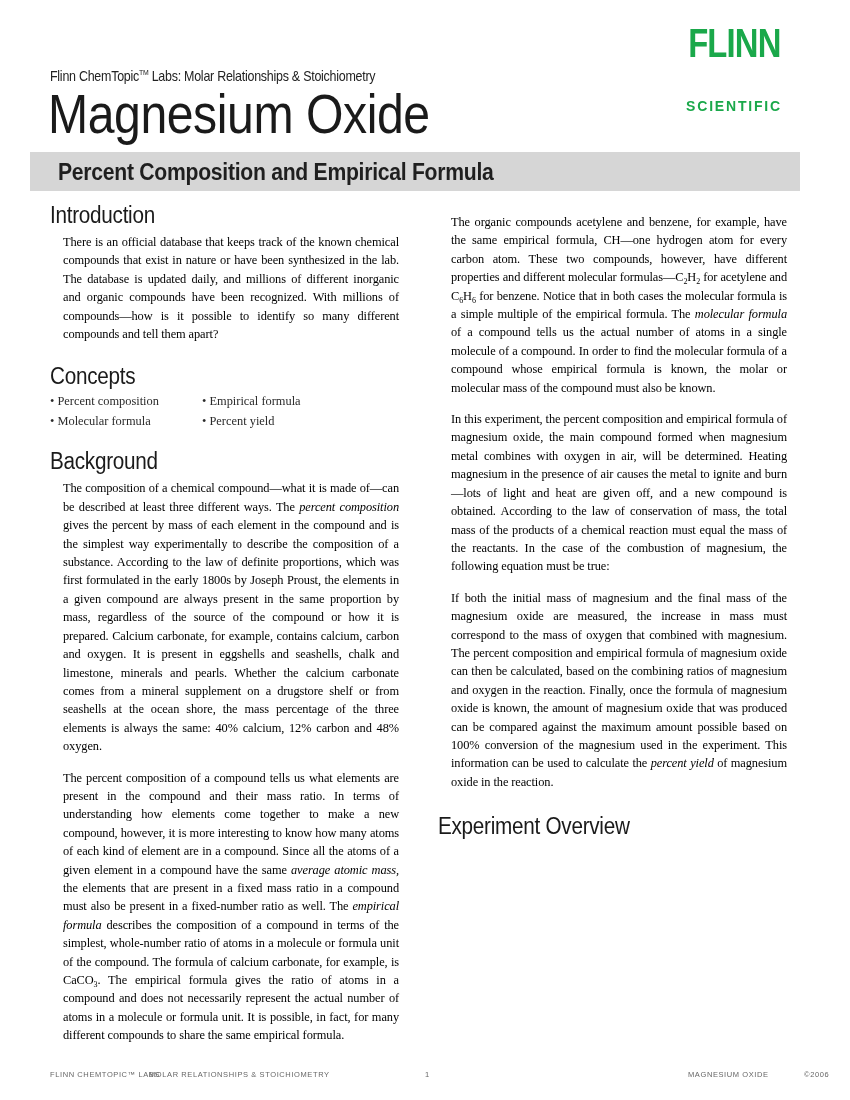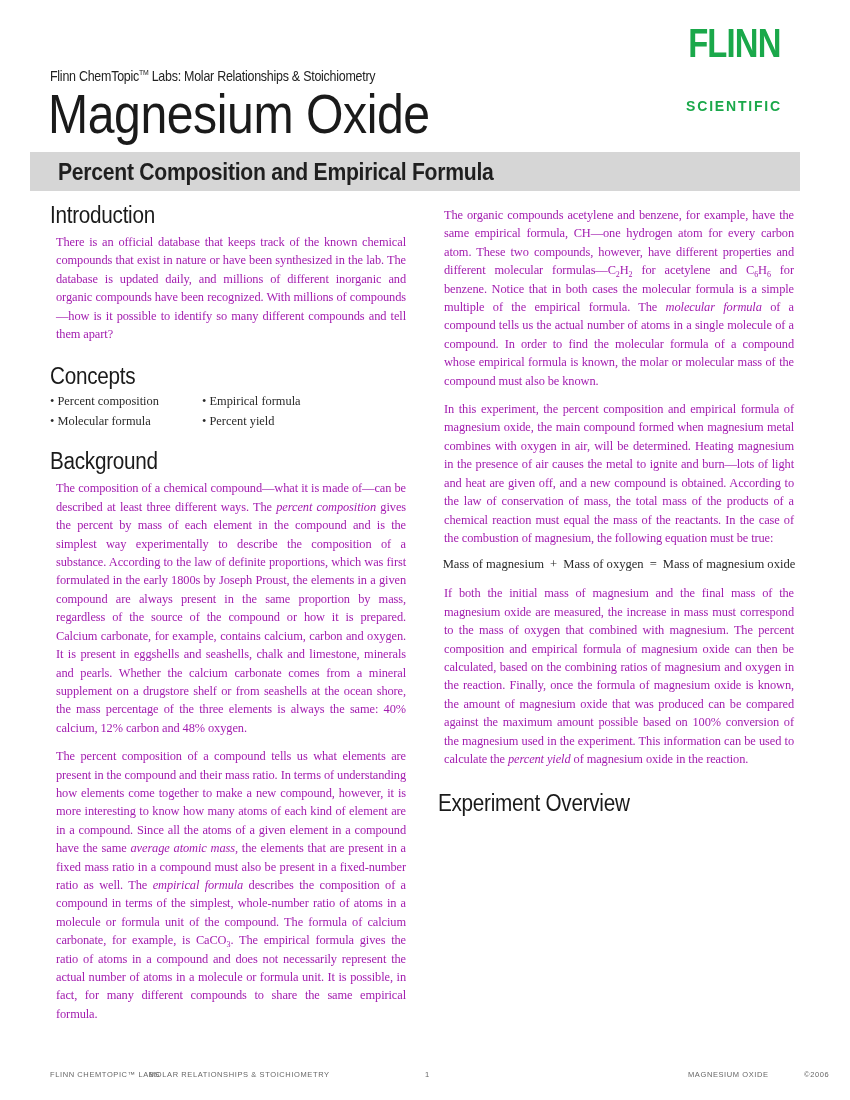--- a/index.html
+++ b/index.html
@@ -18,21 +18,21 @@
     background-color: #d6d6d6;
     background-image: radial-gradient(#b9b9b9 0.6px, transparent 0.7px);
     background-size: 2px 2px; }
   .banner-text { position: absolute; left: 28px; top: 7px; font-size: 23px; font-weight: bold; color: #1f1f1f; transform: scaleX(0.92); transform-origin: left top; letter-spacing: -0.3px; white-space: nowrap; }
 
   .col { position: absolute; width: 362px; }
   .col-left { left: 50px; top: 200px; }
   .col-right { left: 438px; top: 200px; }
 
   h2 { font-family: "Liberation Sans", "DejaVu Sans", sans-serif; font-weight: normal; font-size: 23px; margin: 0; line-height: 30px; color: #1a1a1a; transform: scaleX(0.9); transform-origin: left top; letter-spacing: -0.3px; }
-  p { font-family: "Liberation Serif", "DejaVu Serif", serif; font-size: 12.4px; line-height: 18.4px; margin: 6px; color: #a21caf; text-align: justify; letter-spacing: -0.1px; }
+  p { font-family: "Liberation Serif", "DejaVu Serif", serif; font-size: 12.4px; line-height: 18.4px; margin: 13px; color: #000000; text-align: justify; letter-spacing: -0.1px; }
   p em { font-style: italic; }
   sub { font-size: 8px; line-height: 0; }
 
   .concepts { display: grid; grid-template-columns: 152px 160px; row-gap: 5px; font-family: "Liberation Serif", "DejaVu Serif", serif; font-size: 12.4px; color: #2a2a2a; margin-top: 3px; }
   .concepts span { white-space: nowrap; }
 
   .equation { font-family: "Liberation Serif", "DejaVu Serif", serif; font-size: 12.6px; color: #2a2a2a; text-align: center; margin: 10px 0 12px 0; white-space: nowrap; }
   .equation .op { margin: 0 6px; }
 
   .footer { position: absolute; top: 1070px; font-family: "Liberation Sans", "DejaVu Sans", sans-serif; font-size: 7.5px; color: #666; letter-spacing: 0.6px; text-transform: uppercase; white-space: nowrap; }
@@ -69,23 +69,20 @@
   <p style="margin-top:3px;"><span>The composition of a chemical compound—what it is made of—can be described at least three different ways. The </span><em>percent composition</em><span> gives the percent by mass of each element in the compound and is the simplest way experimentally to describe the composition of a substance. According to the law of definite proportions, which was first formulated in the early 1800s by Joseph Proust, the elements in a given compound are always present in the same proportion by mass, regardless of the source of the compound or how it is prepared. Calcium carbonate, for example, contains calcium, carbon and oxygen. It is present in eggshells and seashells, chalk and limestone, minerals and pearls. Whether the calcium carbonate comes from a mineral supplement on a drugstore shelf or from seashells at the ocean shore, the mass percentage of the three elements is always the same: 40% calcium, 12% carbon and 48% oxygen.</span></p>
 
   <p style="margin-top:10px;"><span>The percent composition of a compound tells us what elements are present in the compound and their mass ratio. In terms of understanding how elements come together to make a new compound, however, it is more interesting to know how many atoms of each kind of element are in a compound. Since all the atoms of a given element in a compound have the same </span><em>average atomic mass,</em><span> the elements that are present in a fixed mass ratio in a compound must also be present in a fixed-number ratio as well. The </span><em>empirical formula</em><span> describes the composition of a compound in terms of the simplest, whole-number ratio of atoms in a molecule or formula unit of the compound. The formula of calcium carbonate, for example, is CaCO</span><sub>3</sub><span>. The empirical formula gives the ratio of atoms in a compound and does not necessarily represent the actual number of atoms in a molecule or formula unit. It is possible, in fact, for many different compounds to share the same empirical formula.</span></p>
 </div>
 
 <div class="col col-right">
   <p><span>The organic compounds acetylene and benzene, for example, have the same empirical formula, CH—one hydrogen atom for every carbon atom. These two compounds, however, have different properties and different molecular formulas—C</span><sub>2</sub><span>H</span><sub>2</sub><span> for acetylene and C</span><sub>6</sub><span>H</span><sub>6</sub><span> for benzene. Notice that in both cases the molecular formula is a simple multiple of the empirical formula. The </span><em>molecular formula</em><span> of a compound tells us the actual number of atoms in a single molecule of a compound. In order to find the molecular formula of a compound whose empirical formula is known, the molar or molecular mass of the compound must also be known.</span></p>
 
   <p style="margin-top:10px;">In this experiment, the percent composition and empirical formula of magnesium oxide, the main compound formed when magnesium metal combines with oxygen in air, will be determined. Heating magnesium in the presence of air causes the metal to ignite and burn—lots of light and heat are given off, and a new compound is obtained. According to the law of conservation of mass, the total mass of the products of a chemical reaction must equal the mass of the reactants. In the case of the combustion of magnesium, the following equation must be true:</p>
 
-  <div class="equation">
-    <span>Mass of magnesium</span><span class="op">+</span><span>Mass of oxygen</span><span class="op">=</span><span>Mass of magnesium oxide</span>
-  </div>
 
   <p><span>If both the initial mass of magnesium and the final mass of the magnesium oxide are measured, the increase in mass must correspond to the mass of oxygen that combined with magnesium. The percent composition and empirical formula of magnesium oxide can then be calculated, based on the combining ratios of magnesium and oxygen in the reaction. Finally, once the formula of magnesium oxide is known, the amount of magnesium oxide that was produced can be compared against the maximum amount possible based on 100% conversion of the magnesium used in the experiment. This information can be used to calculate the </span><em>percent yield</em><span> of magnesium oxide in the reaction.</span></p>
 
   <h2 style="margin-top:20px;">Experiment Overview</h2>
 </div>
 
 <div class="footer" style="left:50px;">Flinn ChemTopic™ Labs</div>
 <div class="footer" style="left:149px;">Molar Relationships &amp; Stoichiometry</div>
 <div class="footer" style="left:425px;">1</div>
 <div class="footer" style="left:688px;">Magnesium Oxide</div>

